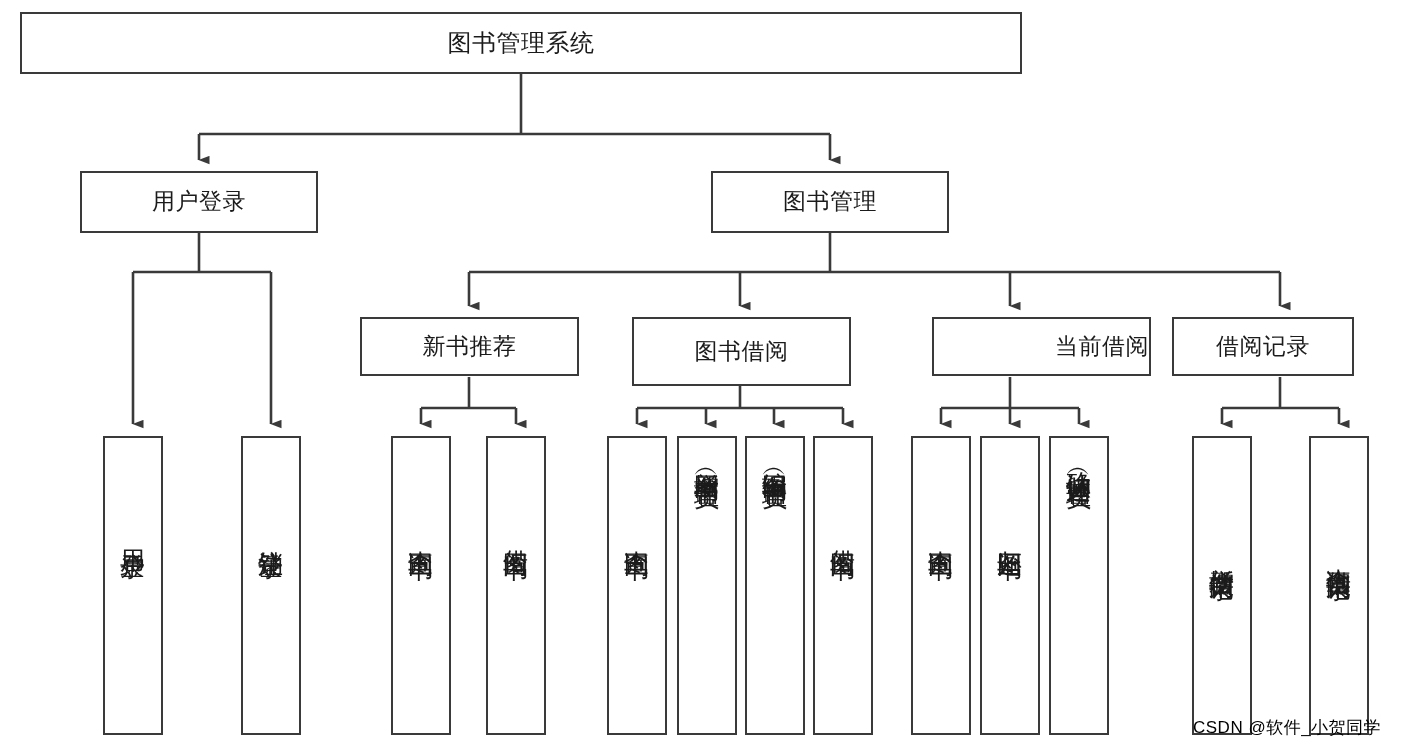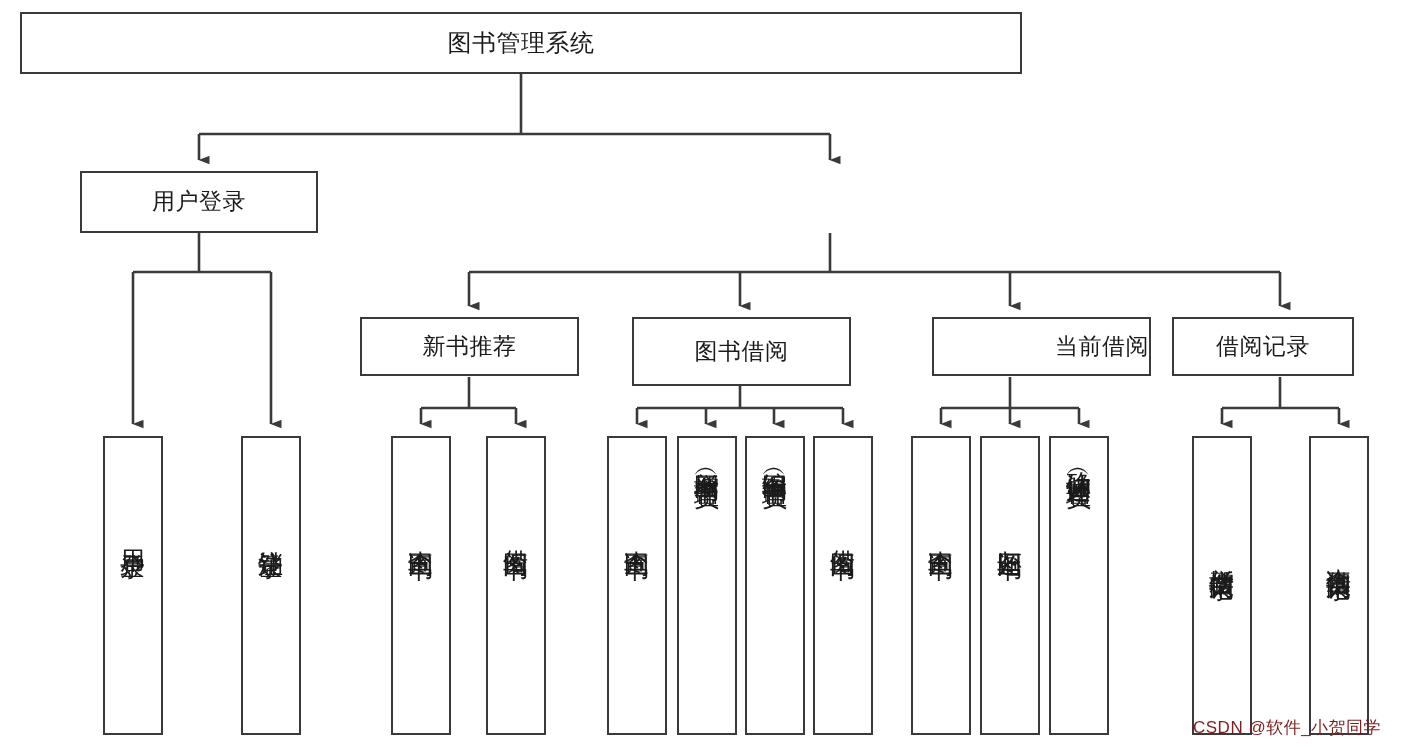--- a/index.html
+++ b/index.html
@@ -66,21 +66,21 @@
   }
   .node.vert.mid .label {
     padding-top: 78px;
   }
   .node.vert.midlow .label {
     padding-top: 96px;
   }
   .watermark {
     position: absolute;
     font-size: 17px;
-    color: #7f1d1d;
+    color: #000000;
     white-space: nowrap;
     letter-spacing: 0.5px;
   }
 </style>
 </head>
 <body>
 
 <div id="canvas">
 
   <svg class="connectors" viewBox="0 0 1405 747" xmlns="http://www.w3.org/2000/svg">
@@ -133,20 +133,23 @@
     </g>
   </svg>
 
   <div class="node horiz root" style="left:20px; top:12px; width:1002px; height:62px;align-items:center;">
     <span class="label">图书管理系统</span>
   </div>
 
   <div class="node horiz" style="left:80px; top:171px; width:238px; height:62px;">
     <span class="label">用户登录</span>
   </div>
+  <div class="node horiz" style="left:711px; top:171px; width:238px; height:62px;">
+    <span class="label">图书管理</span>
+  </div>
 
   <div class="node horiz" style="left:360px; top:317px; width:219px; height:59px;">
     <span class="label">新书推荐</span>
   </div>
   <div class="node horiz" style="left:632px; top:317px; width:219px; height:69px;">
     <span class="label">图书借阅</span>
   </div>
   <div class="node horiz" style="left:932px; top:317px; width:219px; height:59px;justify-content:flex-end;">
     <span class="label">当前借阅</span>
   </div>

